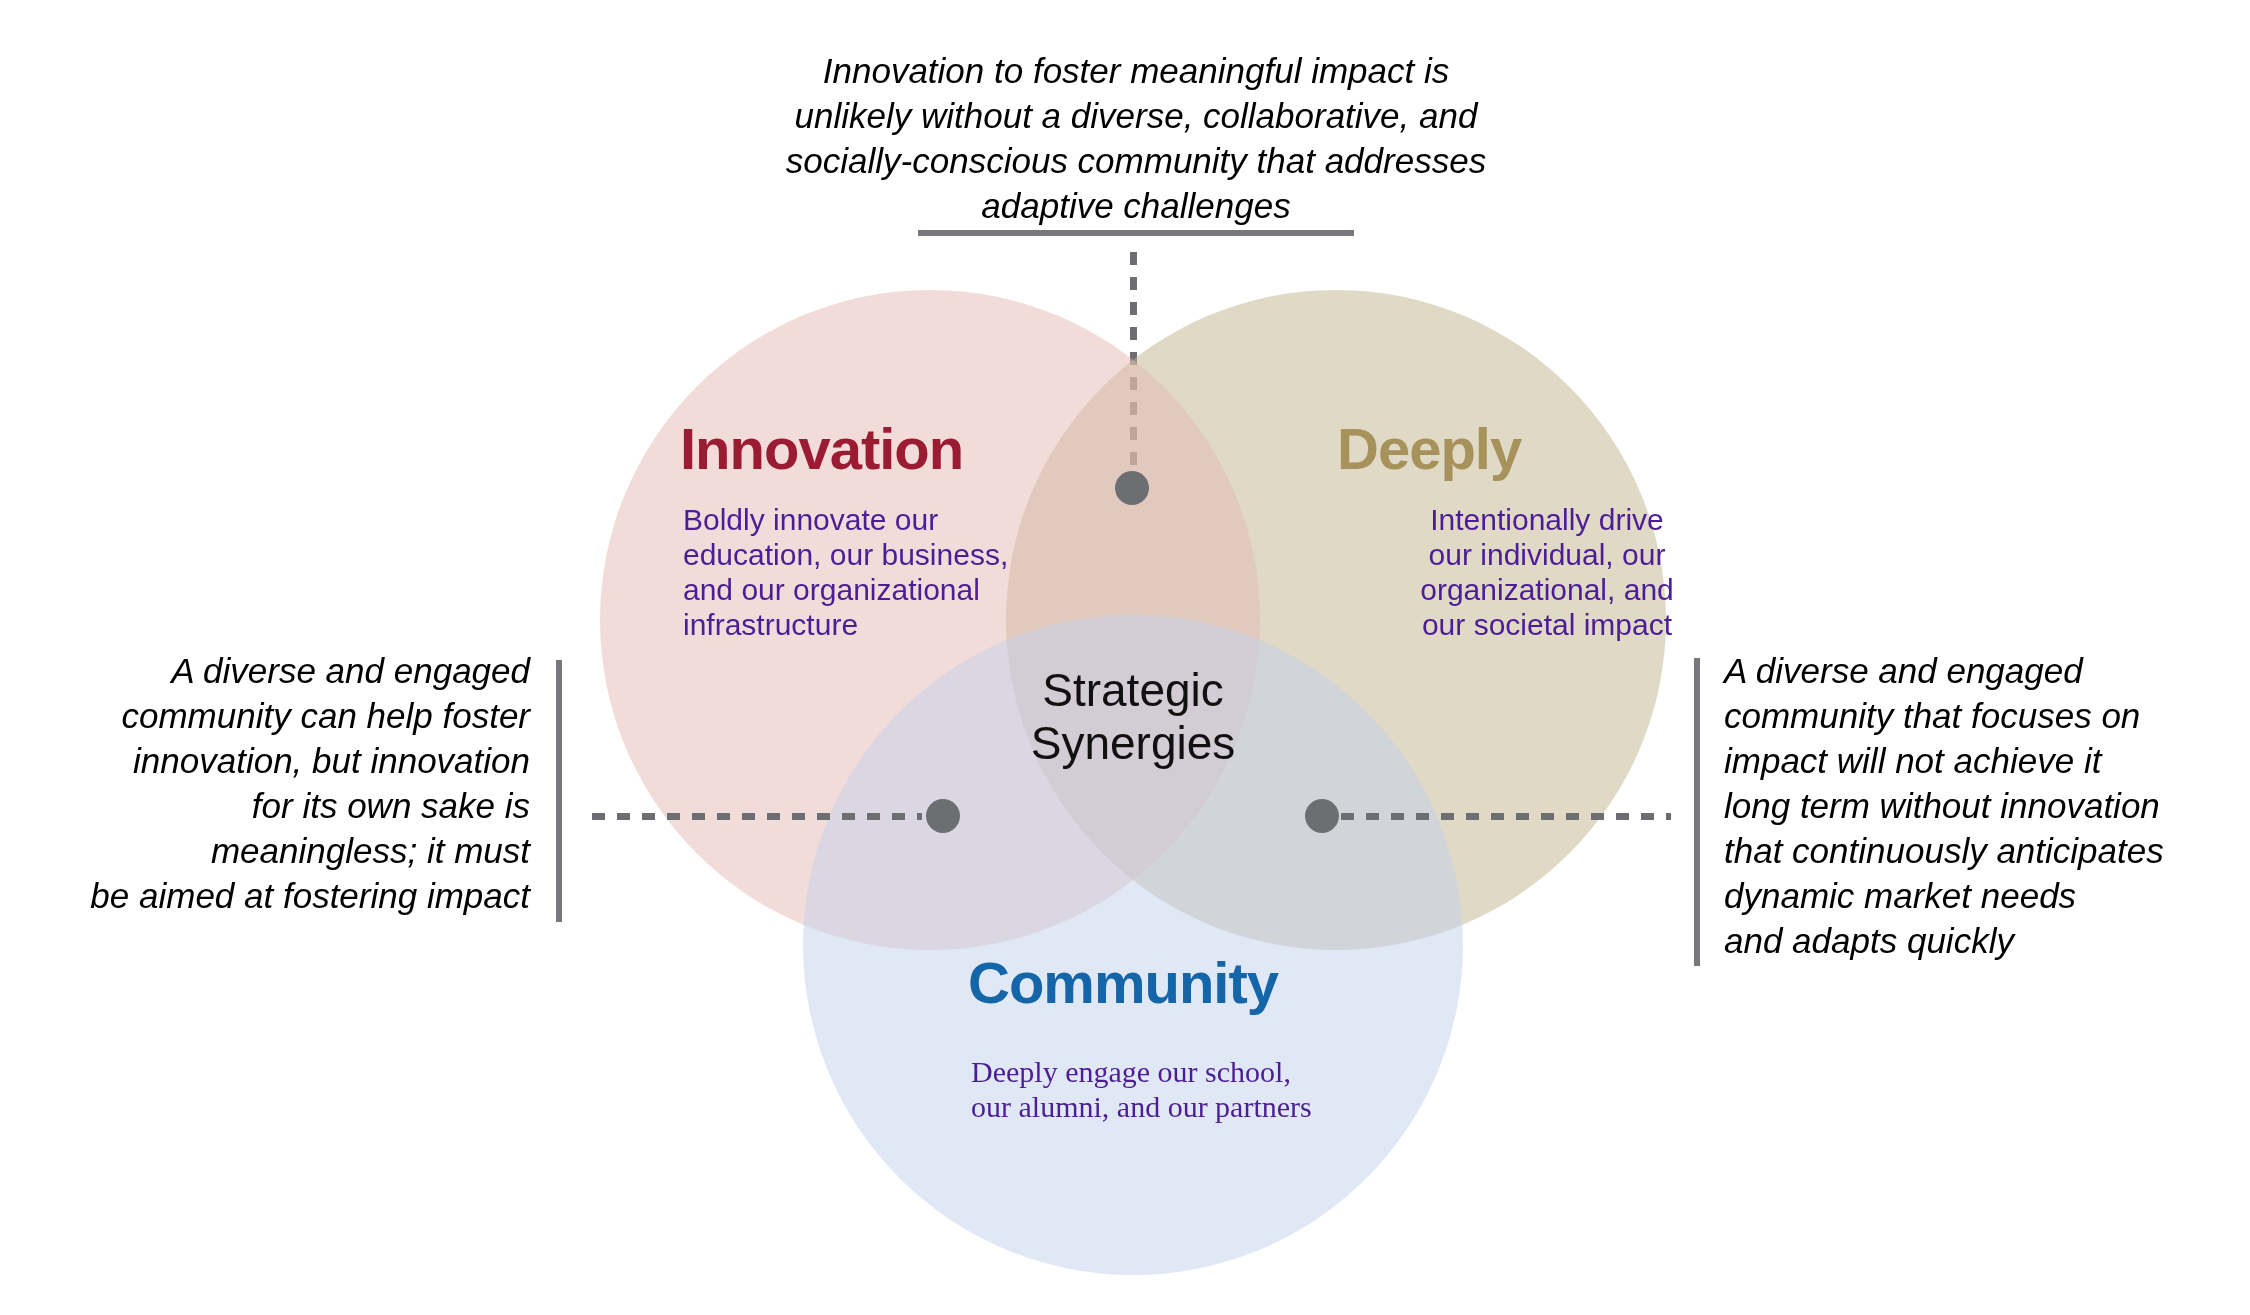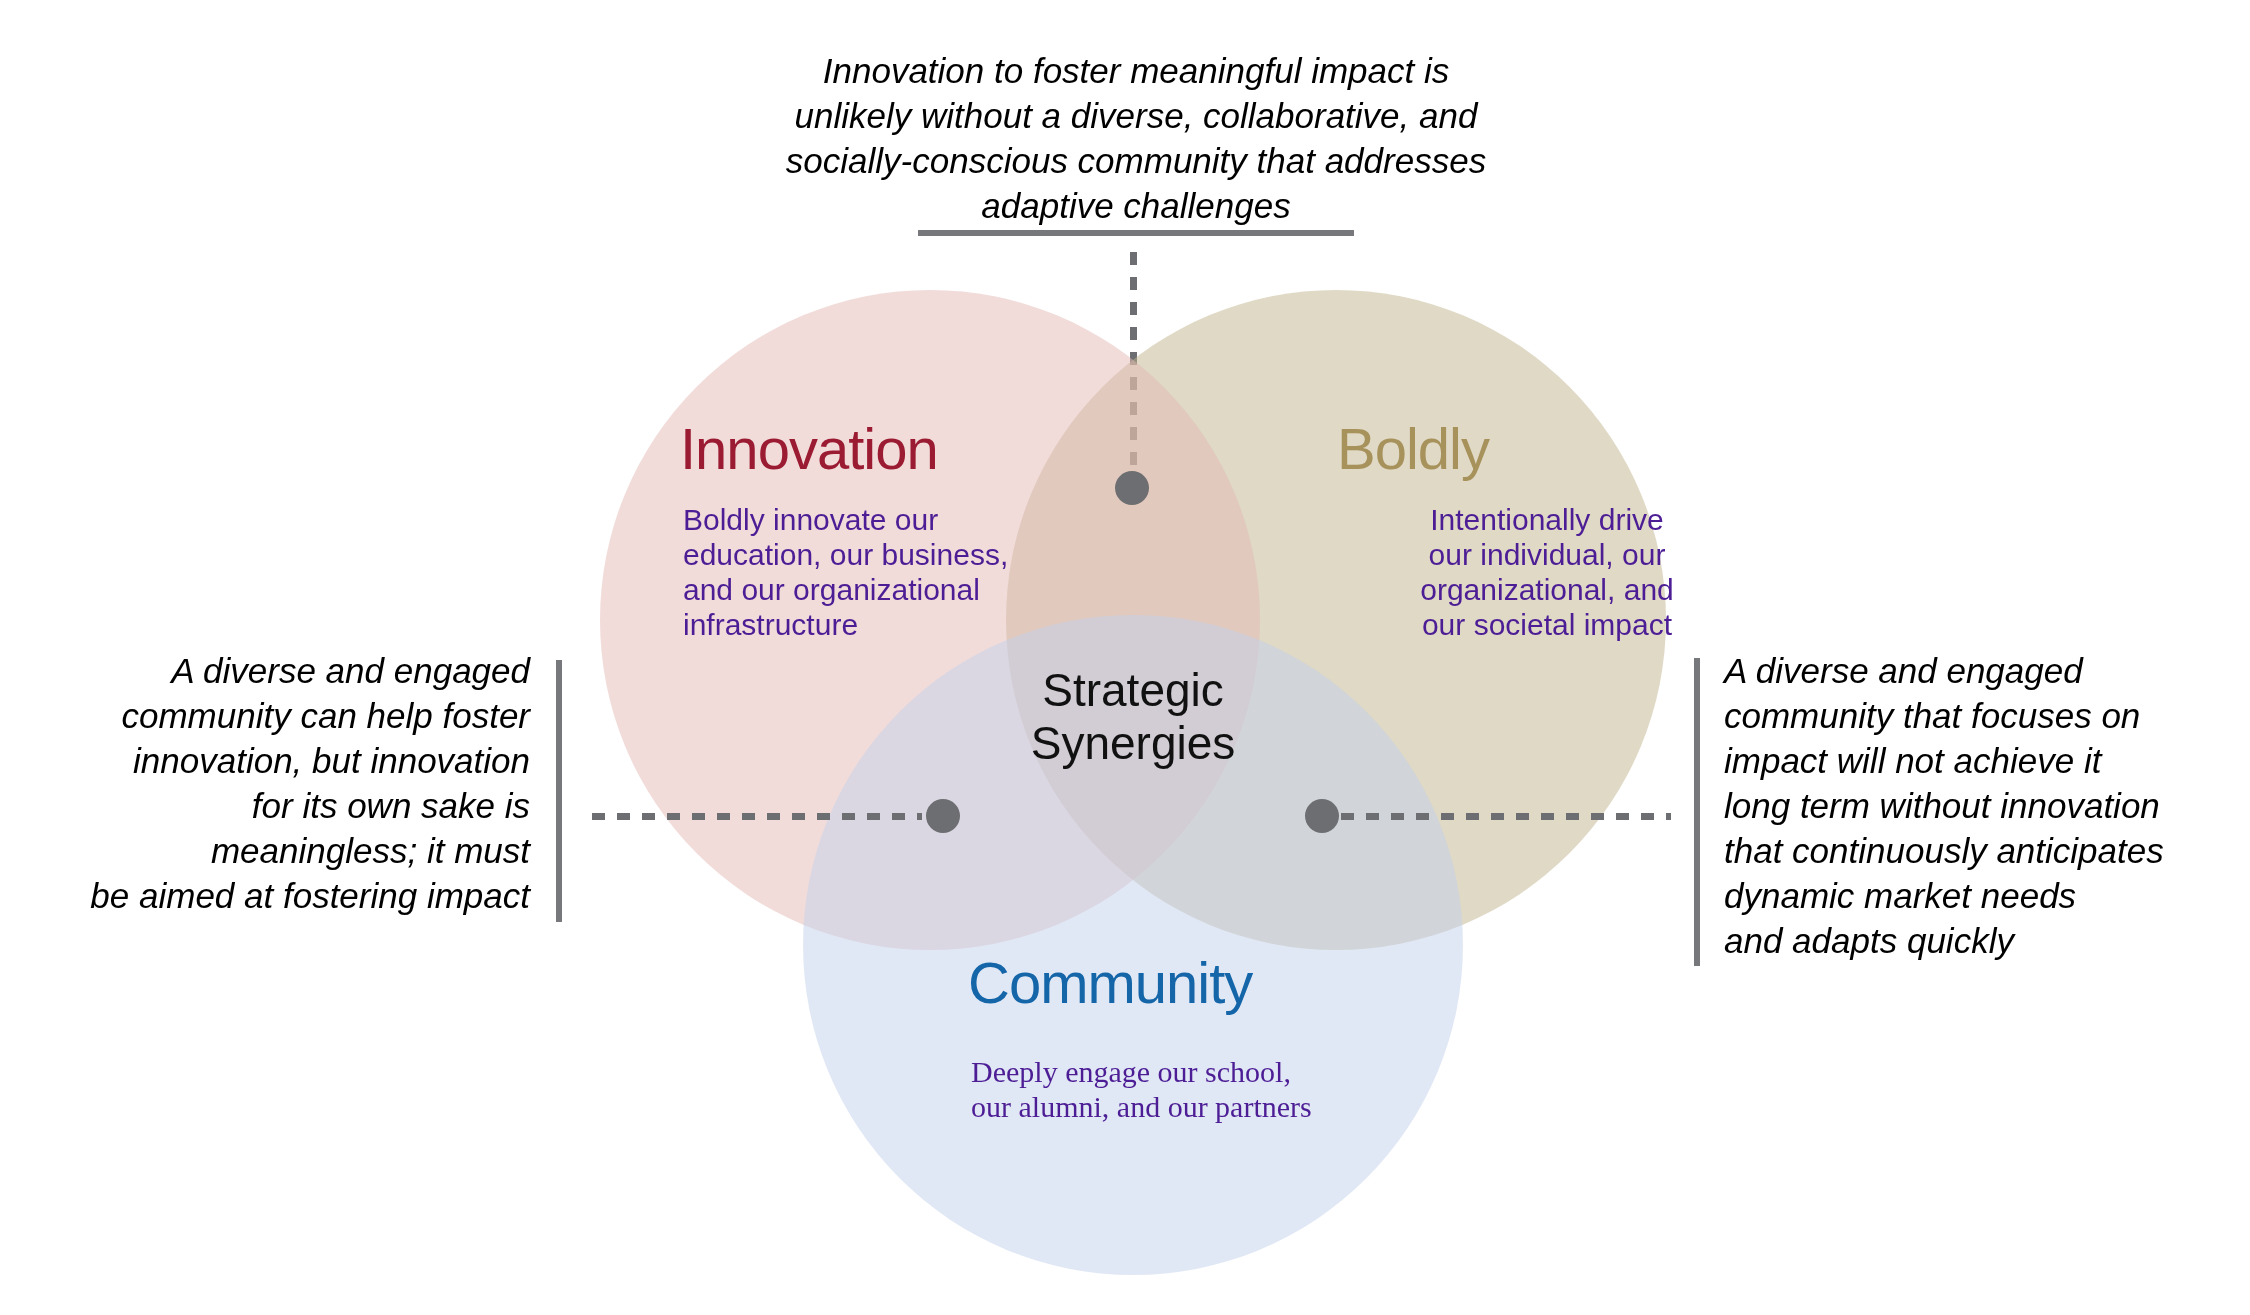--- a/index.html
+++ b/index.html
@@ -22,21 +22,21 @@
     height: 660px;
     border-radius: 50%;
   }
   #circle-impact     { left: 1006px; top: 290px; }
   #circle-innovation { left: 600px;  top: 290px; }
   #circle-community  { left: 803px;  top: 615px; }
 
   
   .venn-title {
     position: absolute;
-    font-weight: normal;
+    font-weight: bold;
     font-size: 58px;
     line-height: 62px;
     letter-spacing: -1px;
     white-space: pre-line;
   }
   .venn-desc {
     position: absolute;
     font-size: 30px;
     line-height: 35px;
     color: #4c1d95;
@@ -152,21 +152,21 @@
 and adapts quickly</div>
   <div id="right-bar" class="bar-v" style="background-color: rgb(119, 120, 123);"></div>
   <div id="right-dash" class="dash-h"></div>
 
   <div id="innovation-title" class="venn-title" style="color: rgb(155, 27, 50);">Innovation</div>
   <div id="innovation-desc" class="venn-desc">Boldly innovate our
 education, our business,
 and our organizational
 infrastructure</div>
 
-  <div id="impact-title" class="venn-title" style="color: rgb(168, 146, 92);">Boldly</div>
+  <div id="impact-title" class="venn-title" style="color: rgb(168, 146, 92);">Deeply</div>
   <div id="impact-desc" class="venn-desc">Intentionally drive
 our individual, our
 organizational, and
 our societal impact</div>
 
   <div id="community-title" class="venn-title" style="color: rgb(21, 101, 169);">Community</div>
   <div id="community-desc" class="venn-desc">Deeply engage our school,
 our alumni, and our partners</div>
 
   <div id="center-label">Strategic

